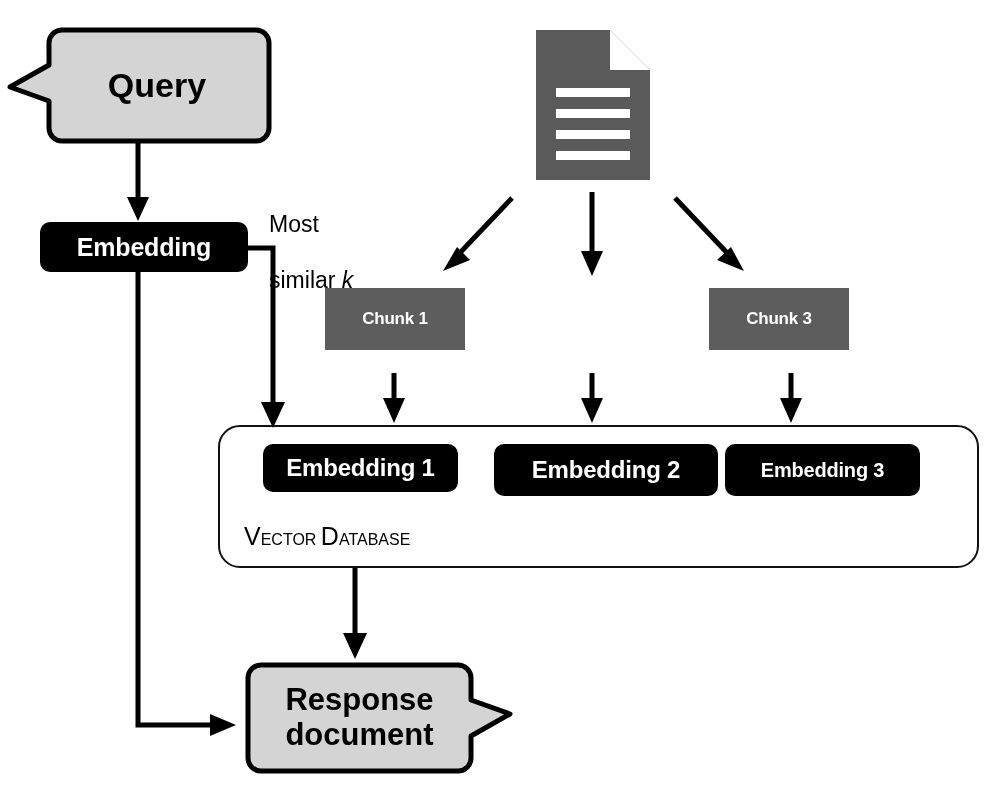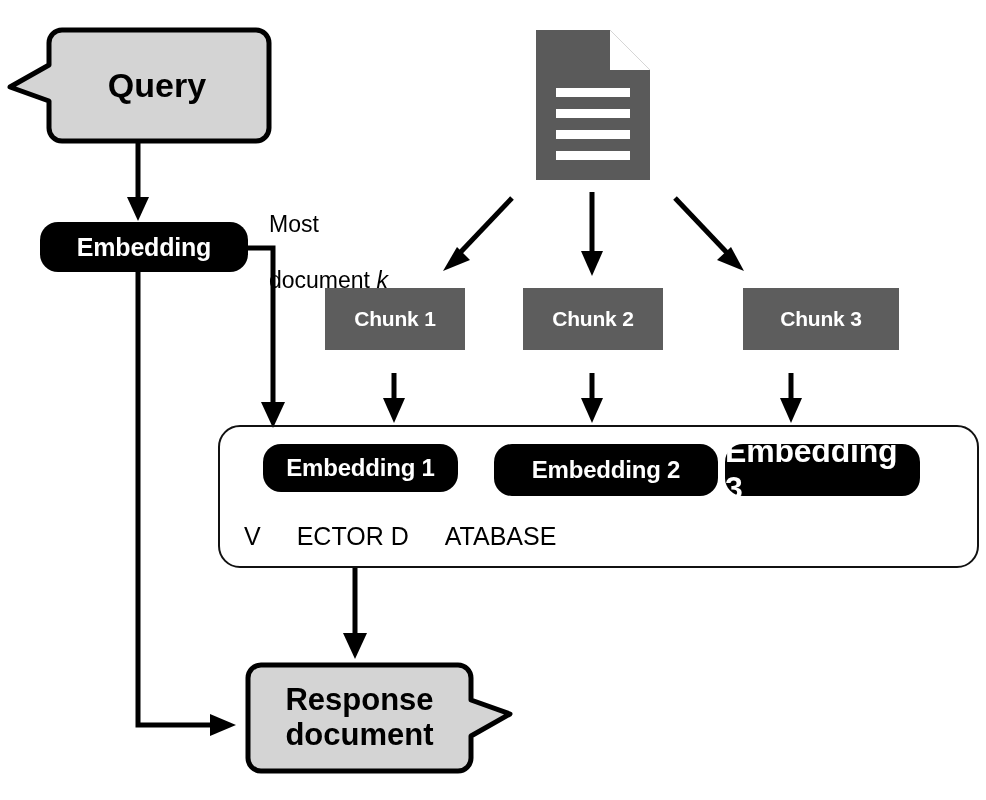--- a/index.html
+++ b/index.html
@@ -32,57 +32,57 @@
     color: #000000;
     font-weight: bold;
     pointer-events: none;
     line-height: 1.12;
   }
 
   
   .pill {
     position: absolute;
     background: #000000;
-    border-radius: 18px;
+    border-radius: 10px;
     display: flex;
     align-items: center;
     justify-content: center;
     color: #ffffff;
     font-weight: bold;
     letter-spacing: -0.2px;
   }
 
   
   .chunk {
     position: absolute;
     background: #5d5d5d;
     display: flex;
     align-items: center;
     justify-content: center;
     color: #ffffff;
     font-weight: bold;
-    font-size: 21px;
+    font-size: 17px;
     letter-spacing: -0.2px;
   }
 
   
   .vdb {
     position: absolute;
     border: 2px solid #111111;
     border-radius: 22px;
     background: transparent;
   }
   .vdb-label {
     position: absolute;
     color: #000000;
     font-weight: normal;
     white-space: nowrap;
   }
   .sc-big { font-size: 25px; }
-  .sc-small { font-size: 25px; margin-left: 36px; }
+  .sc-small { font-size: 16px; }
 
   
   .plain {
     position: absolute;
     color: #000000;
     font-size: 23px;
     line-height: 1.22;
     white-space: pre-line;
   }
   .ital { font-style: italic; }
@@ -162,54 +162,51 @@
     </svg>
     <div class="bubble-label" style="font-size:34px; left:41px; top:2px; width:224px; height:111px;">Query</div>
   </div>
 
   <div class="pill" style="left:40px; top:222px; width:208px; height:50px; font-size:25px;">
     <span>Embedding</span>
   </div>
 
   <div class="plain" style="left:269px; top:182px;">
     <span>Most</span><br>
-    <span>document </span><span class="ital">k</span>
+    <span>similar </span><span class="ital">k</span>
   </div>
 
   <div class="docicon" style="left:536px; top:30px; width:114px; height:150px;">
     <svg width="114" height="150" viewBox="0 0 114 150">
       <path d="M0,0 L74,0 L114,40 L114,150 L0,150 Z" fill="#5a5a5a"></path>
       <path d="M74,0 L114,40 L74,40 Z" fill="#ffffff"></path>
       <rect x="20" y="58" width="74" height="9" fill="#ffffff"></rect>
       <rect x="20" y="79" width="74" height="9" fill="#ffffff"></rect>
       <rect x="20" y="100" width="74" height="9" fill="#ffffff"></rect>
       <rect x="20" y="121" width="74" height="9" fill="#ffffff"></rect>
     </svg>
   </div>
 
 
   <div class="chunk" style="left:325px; top:288px; width:140px; height:62px;">
     <span>Chunk 1</span>
   </div>
-  <div class="chunk" style="left:523px; top:288px; width:140px; height:62px;">
-    <span>Chunk 2</span>
-  </div>
-  <div class="chunk" style="left:743px; top:288px; width:156px; height:62px;">
+  <div class="chunk" style="left:709px; top:288px; width:140px; height:62px;">
     <span>Chunk 3</span>
   </div>
 
   <div class="vdb" style="left:218px; top:425px; width:757px; height:139px;"></div>
 
   <div class="pill" style="left:263px; top:444px; width:195px; height:48px; font-size:24px;">
     <span>Embedding 1</span>
   </div>
   <div class="pill" style="left:494px; top:444px; width:224px; height:52px; font-size:24px;">
     <span>Embedding 2</span>
   </div>
-  <div class="pill" style="left:725px; top:444px; width:195px; height:52px; font-size:32px;">
+  <div class="pill" style="left:725px; top:444px; width:195px; height:52px; font-size:20px;">
     <span>Embedding 3</span>
   </div>
 
   <div class="vdb-label" style="left:244px; top:522px;">
     <span class="sc-big">V</span><span class="sc-small">ECTOR </span><span class="sc-big">D</span><span class="sc-small">ATABASE</span>
   </div>
 
   <div class="bubble-wrap" style="left:232px; top:662px; width:285px; height:112px;">
     <svg width="285" height="112" viewBox="0 0 285 112">
       <path d="M16,16 a13,13 0 0 1 13,-13 L226,3 a13,13 0 0 1 13,13 L239,38 L278,52 L239,74 L239,96 a13,13 0 0 1 -13,13 L29,109 a13,13 0 0 1 -13,-13 Z" fill="#d4d4d4" stroke="#000000" stroke-width="5" stroke-linejoin="round"></path>

